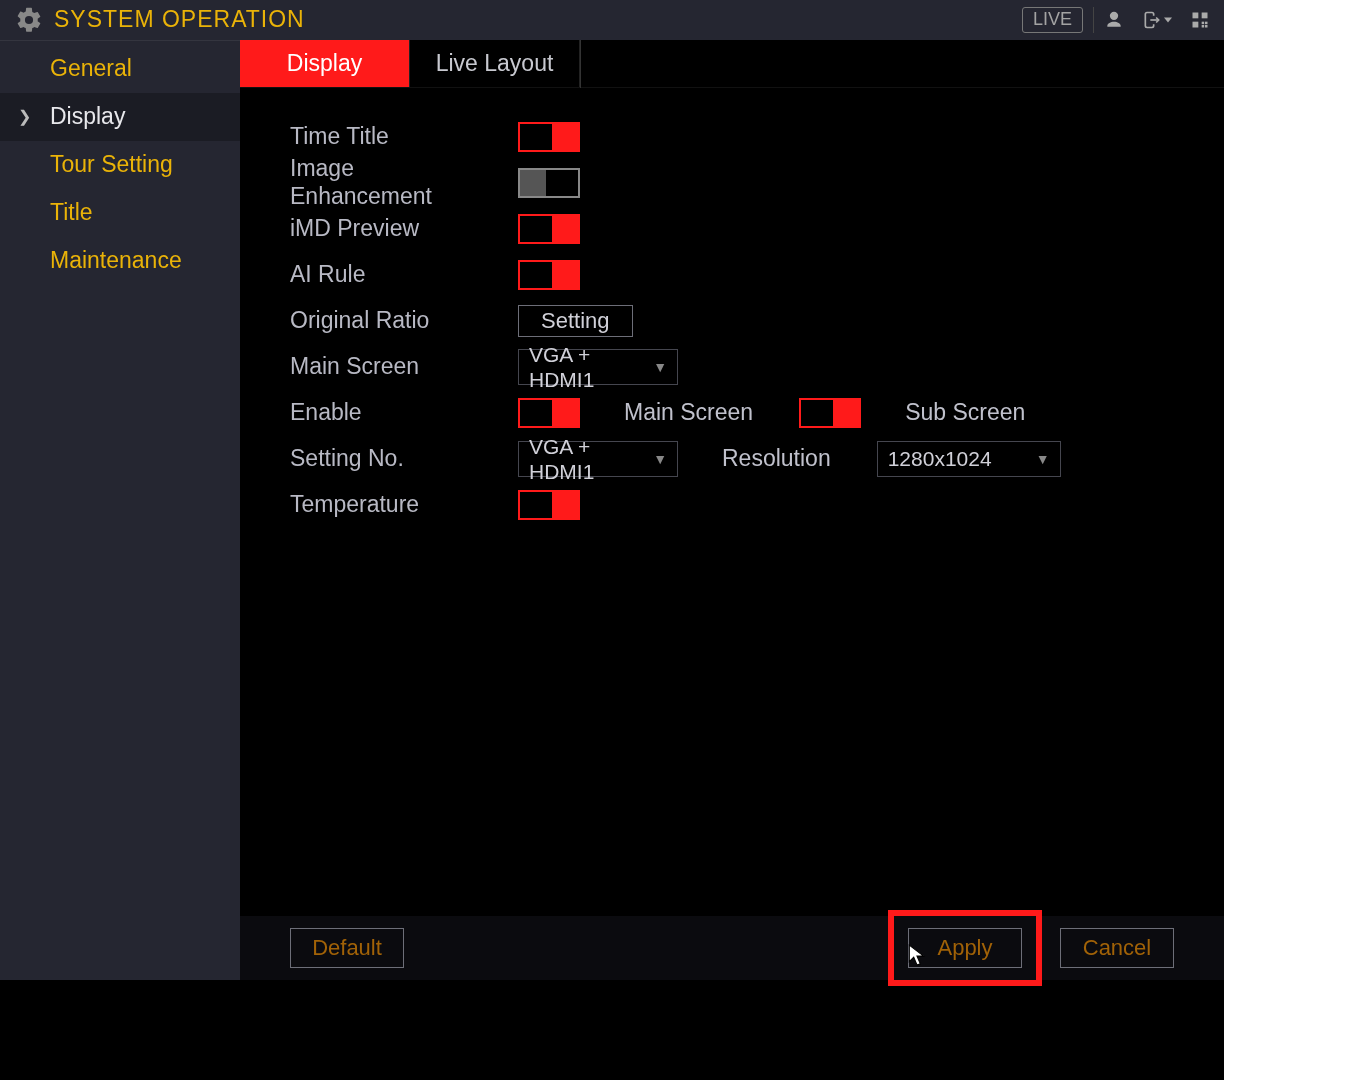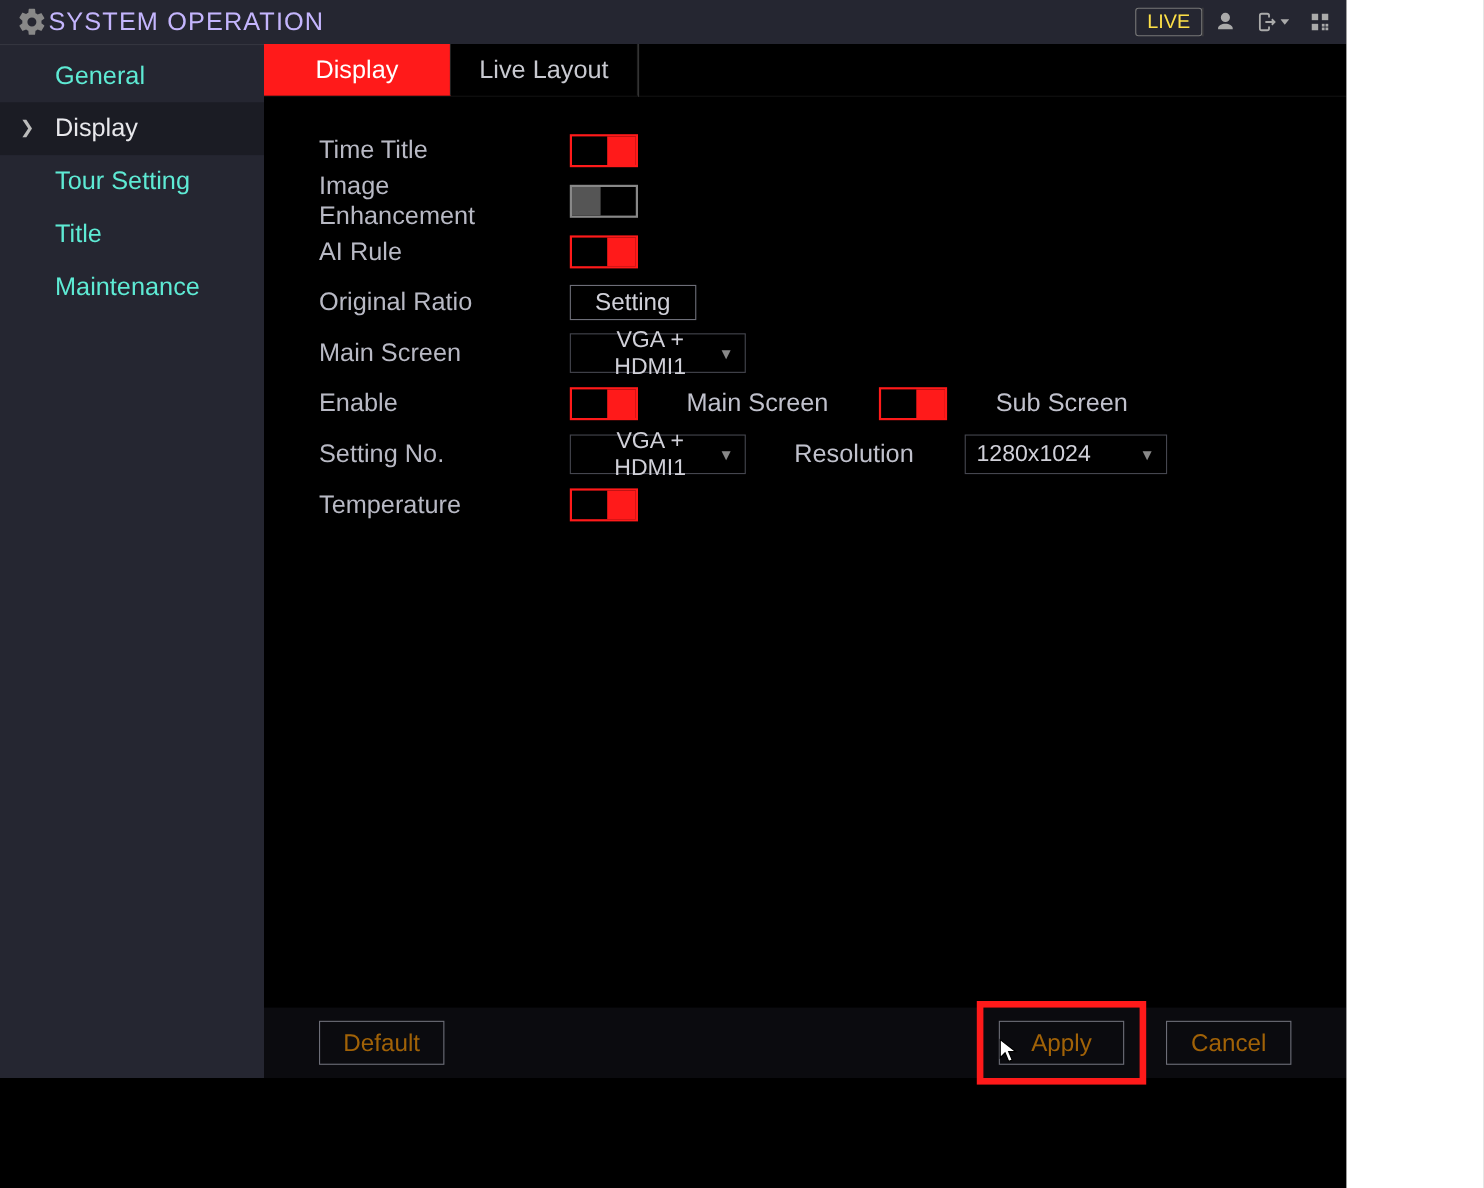--- a/index.html
+++ b/index.html
@@ -19,34 +19,36 @@
     display: flex;
     align-items: center;
     padding: 0 14px;
   }
   .header .gear {
     width: 30px; height: 30px;
     display:flex;align-items:center;justify-content:center;
     color:#888;
   }
   .header .title {
-    color: #c4b5fd;
+    color: #eab308;
     font-size: 23px;
     letter-spacing: 1px;
     font-weight: 500;
+    margin-left: 10px;
   }
   .header .spacer { flex: 1; }
   .header .live {
     border: 1px solid #777;
-    color: #fde047;
+    color: #a3a3a3;
     font-size: 18px;
     padding: 0 10px;
     height: 26px;
     display:flex;align-items:center;justify-content:center;
     border-radius: 3px;
+    margin-right: 10px;
   }
   .header .hicons {
     display: flex;
     gap: 18px;
     align-items: center;
     color: #888;
     font-size: 20px;
     padding-left: 10px;
     border-left: 1px solid #444;
     height: 26px;
@@ -62,21 +64,21 @@
     width: 240px;
     background: #252631;
     border-top: 1px solid #34353f;
     padding-top: 4px;
   }
   .sidebar .nav-item {
     height: 48px;
     display:flex;
     align-items:center;
     padding-left: 50px;
-    color:#5eead4;
+    color:#eab308;
     cursor:pointer;
   }
   .sidebar .nav-item.active {
     background:#1b1c24;
     color:#e8e8ec;
   }
   .sidebar .nav-item .chev {
     position:absolute;
     left:18px;
     font-size:16px;
@@ -161,21 +163,20 @@
     height:36px;
     border:1px solid #45464f;
     color:#d0d0d8;
     background:#000;
     display:flex;
     align-items:center;
     padding: 0 10px;
     font-size:21px;
     cursor:pointer;
     position:relative;
-    text-align:center;
   }
   .select .caret {
     margin-left:auto;
     font-size:14px;
     color:#888;
   }
   .inline-label {
     color:#c0c1cc;
     font-size:23px;
     margin: 0 14px 0 12px;
@@ -307,20 +308,26 @@
       </div>
 
 
       <div class="row">
         <span class="label">Image Enhancement</span>
         <div class="toggle off off-grey">
             <div class="knob"></div>
           </div>
       </div>
 
+      <div class="row">
+        <span class="label">iMD Preview</span>
+        <div class="toggle on">
+            <div class="knob"></div>
+          </div>
+      </div>
 
       <div class="row">
         <span class="label">AI Rule</span>
         <div class="toggle on">
             <div class="knob"></div>
           </div>
       </div>
 
       <div class="row">
         <span class="label">Original Ratio</span>

